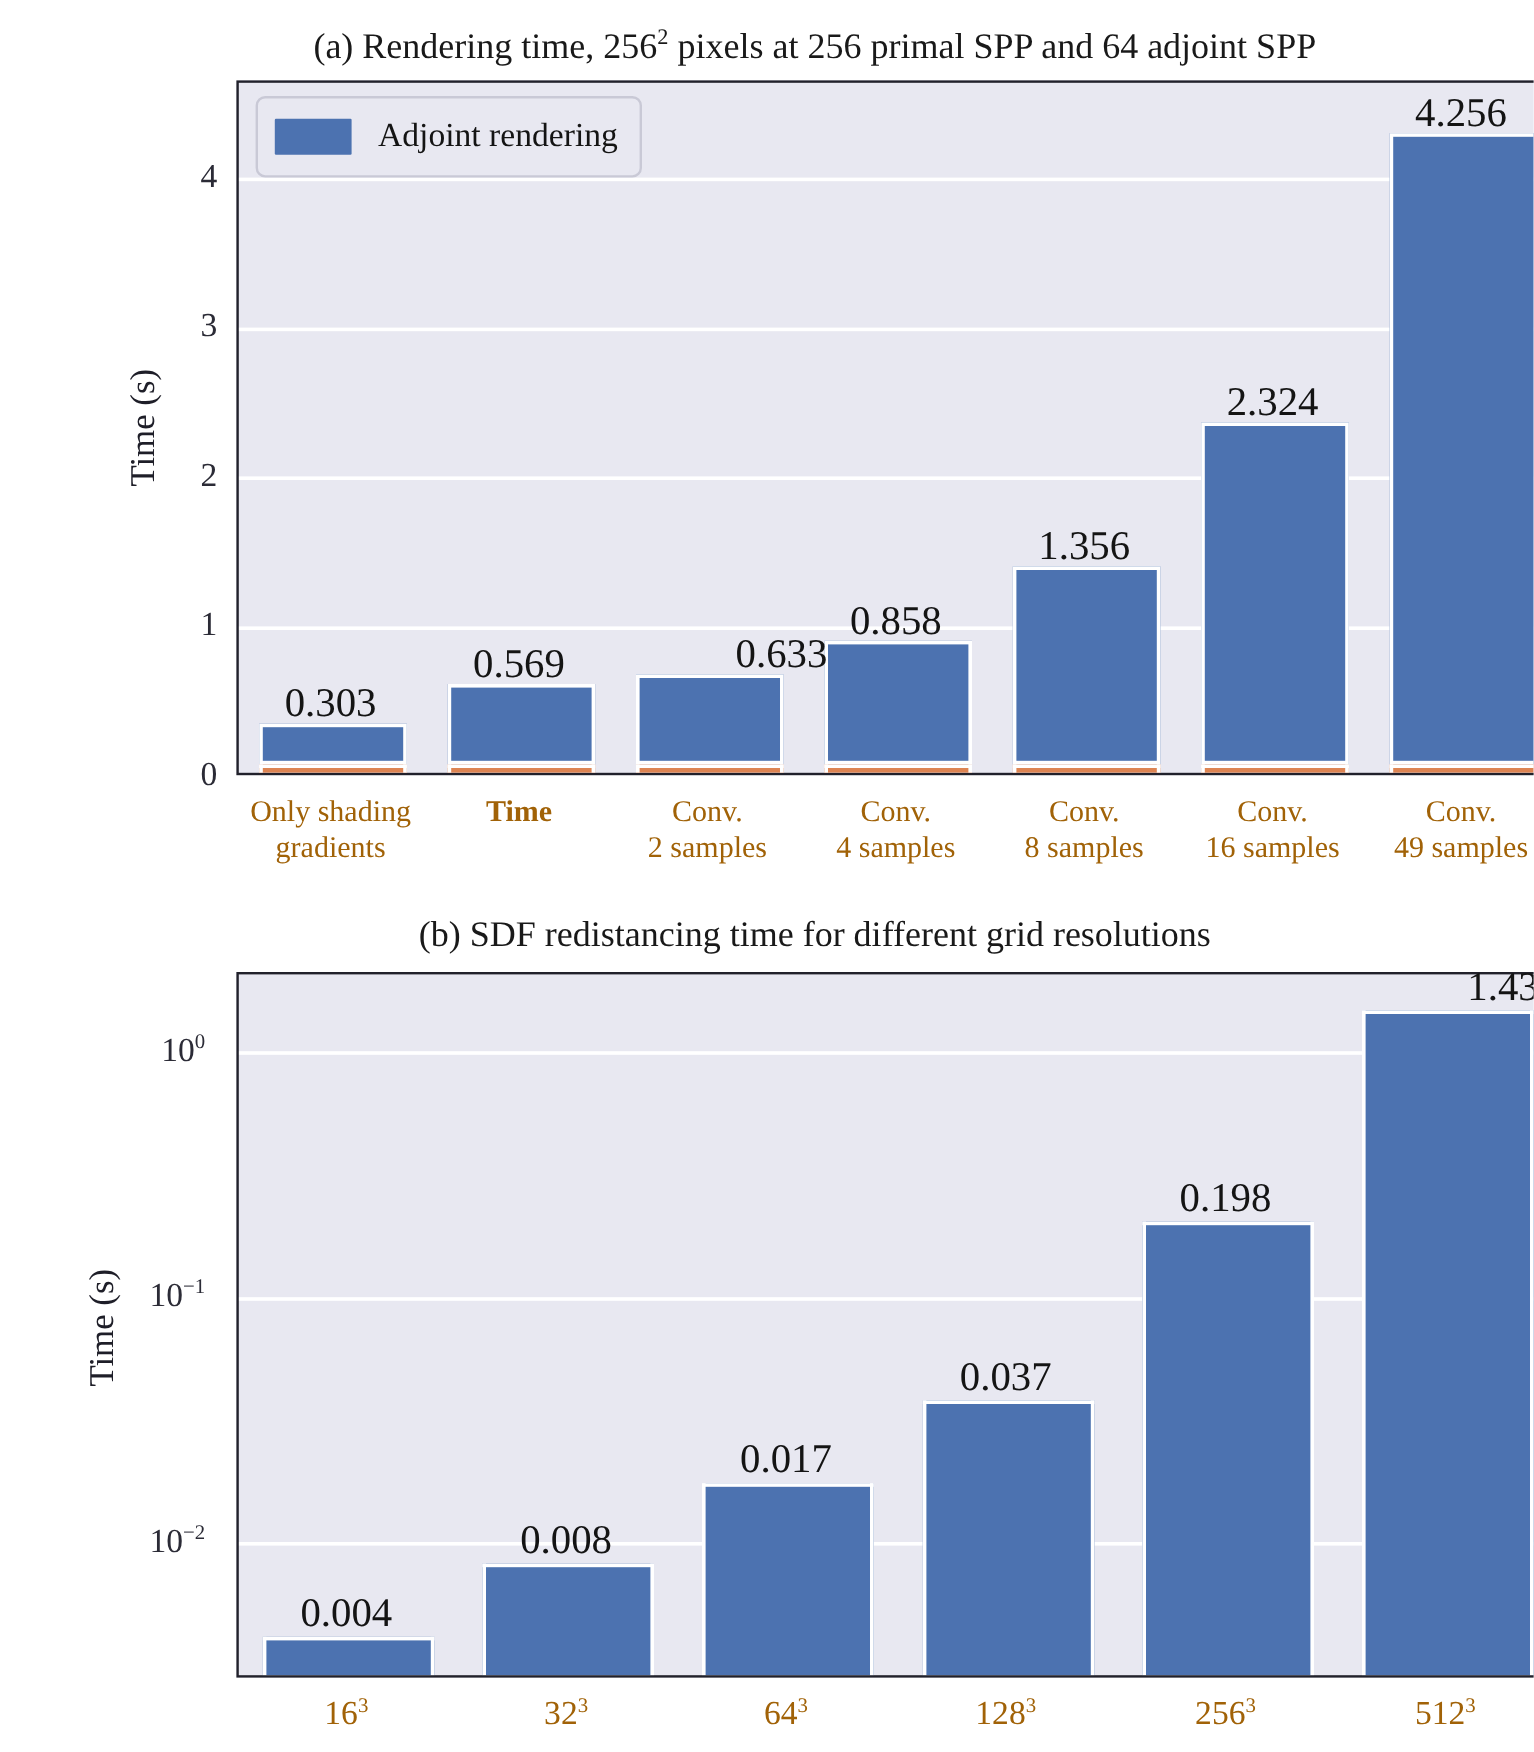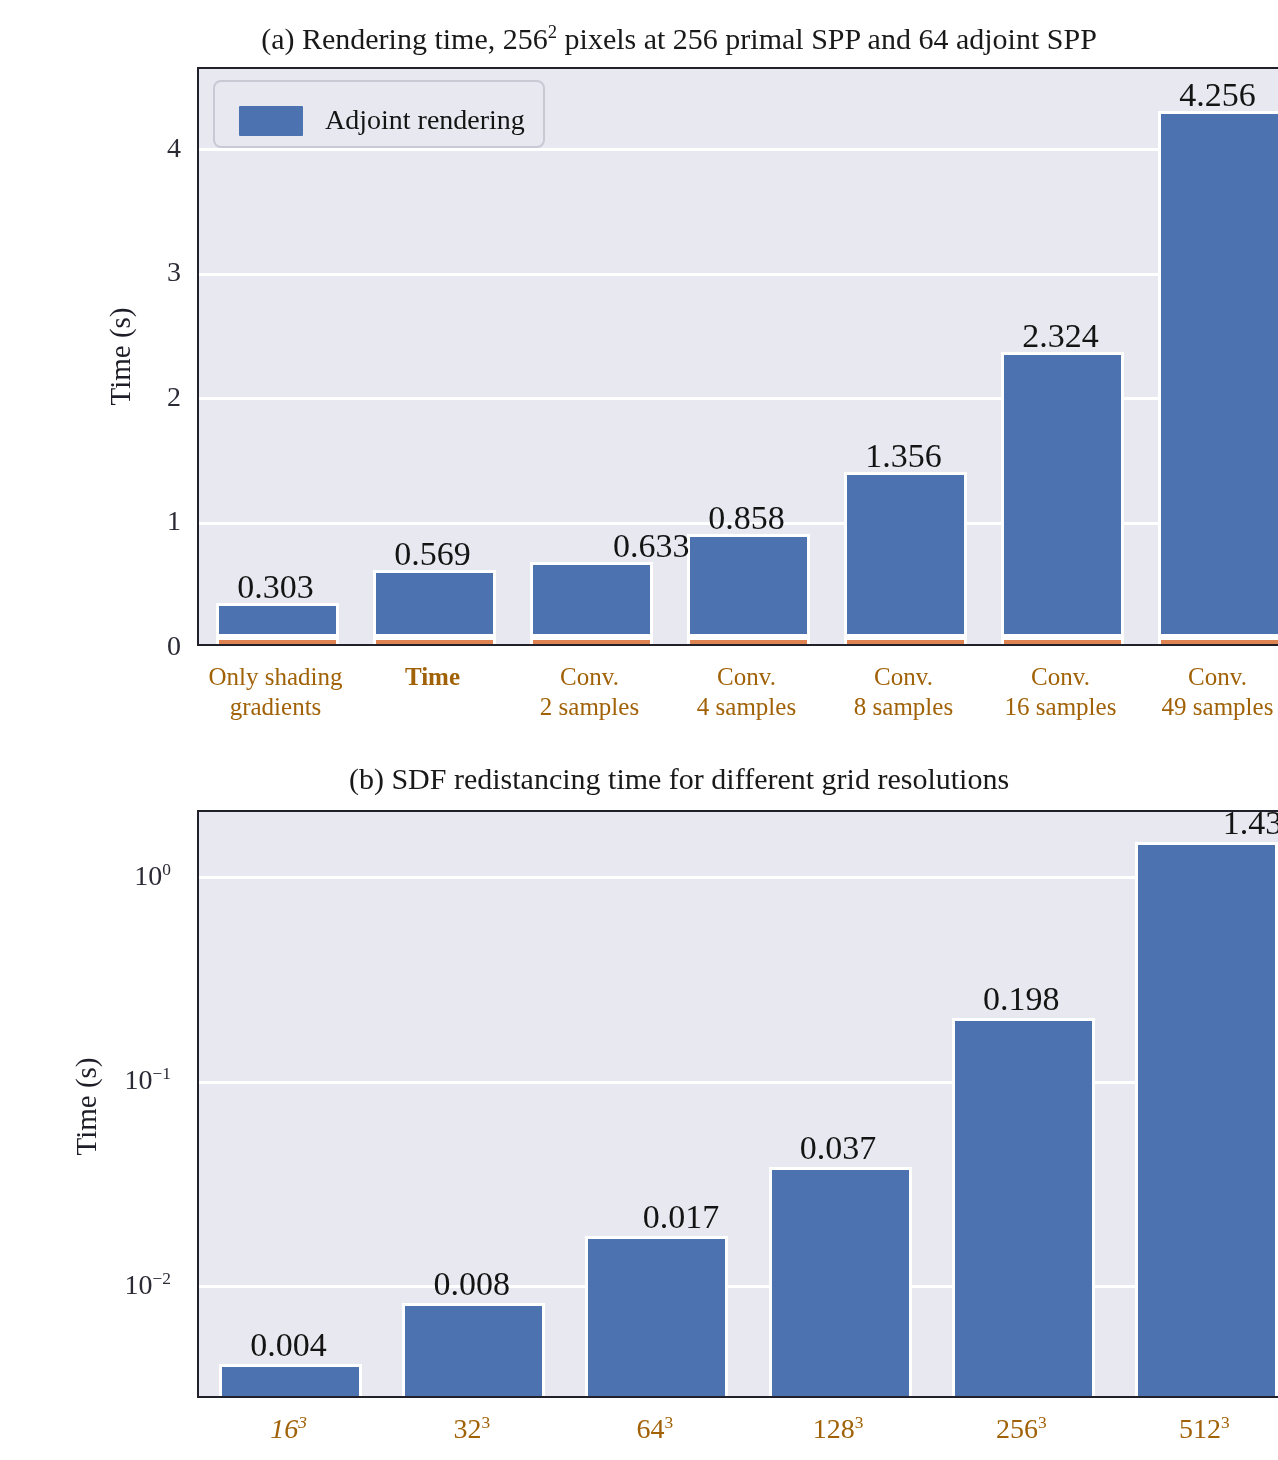--- a/index.html
+++ b/index.html
@@ -134,21 +134,21 @@
   .legend {
     position: absolute;
     left: 173px;
     top: 80px;
     background: #e8e8f1;
     border: 2px solid #c9c9d6;
     border-radius: 8px;
     padding: 10px 18px 10px 14px;
     box-sizing: border-box;
   }
-  .legend-row { display: flex; align-items: flex-end; height: 44px; margin-left: 10px; }
+  .legend-row { display: flex; align-items: center; height: 44px; }
   .legend-swatch {
     width: 64px; height: 30px;
     margin-right: 22px;
     border-radius: 1px;
   }
   .legend-label { font-size: 28px; color: #141414; white-space: nowrap; }
 </style>
 </head>
 <body>
 
@@ -272,27 +272,27 @@
           </div>
           <div class="bar-group" style="left: 935.982px; width: 142.87px; height: 588px;">
             <div class="bar-solo" style="height: 554.118px; background: rgb(76, 114, 176);"></div>
           </div>
         </div>
     </div>
 
     <div id="values-b">
         <div class="bar-value" style="left: 148.583px; top: 1326.32px;">0.004</div>
         <div class="bar-value" style="left: 331.75px; top: 1264.75px;">0.008</div>
-        <div class="bar-value" style="left: 541px; top: 1197.8px;">0.017</div>
+        <div class="bar-value" style="left: 515px; top: 1197.8px;">0.017</div>
         <div class="bar-value" style="left: 698.083px; top: 1128.73px;">0.037</div>
         <div class="bar-value" style="left: 881.25px; top: 979.744px;">0.198</div>
         <div class="bar-value" style="left: 1121px; top: 803.882px;">1.434</div>
       </div>
     <div id="xticks-b">
-        <div class="xtick" style="left: 153.583px; top: 1412px; font-size: 28px; font-style: italic;"><span>16</span><sup>3</sup></div>
+        <div class="xtick" style="left: 153.583px; top: 1412px; font-size: 28px;"><span>16</span><sup>3</sup></div>
         <div class="xtick" style="left: 336.75px; top: 1412px; font-size: 28px;"><span>32</span><sup>3</sup></div>
         <div class="xtick" style="left: 519.917px; top: 1412px; font-size: 28px;"><span>64</span><sup>3</sup></div>
         <div class="xtick" style="left: 703.083px; top: 1412px; font-size: 28px;"><span>128</span><sup>3</sup></div>
         <div class="xtick" style="left: 886.25px; top: 1412px; font-size: 28px;"><span>256</span><sup>3</sup></div>
         <div class="xtick" style="left: 1069.42px; top: 1412px; font-size: 28px;"><span>512</span><sup>3</sup></div>
       </div>
   </div>
 
 </div>
 

